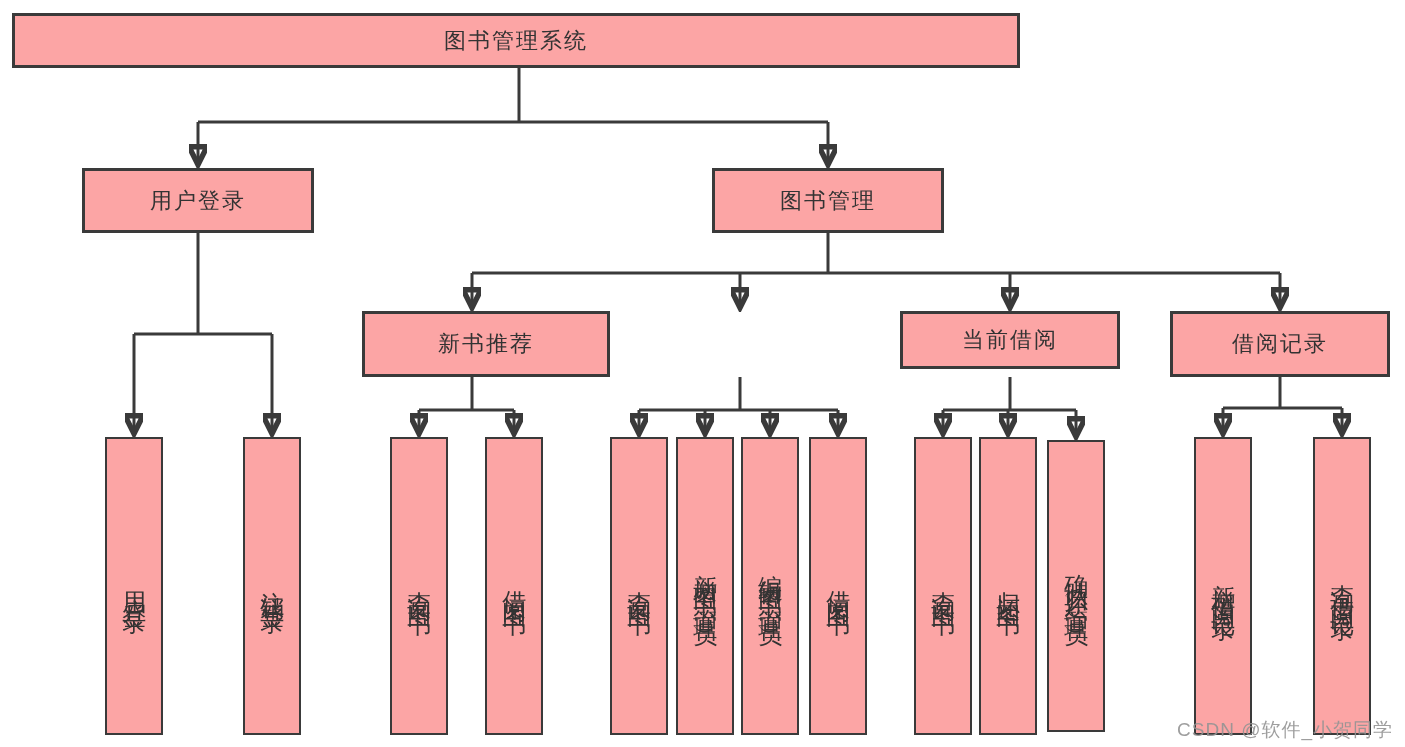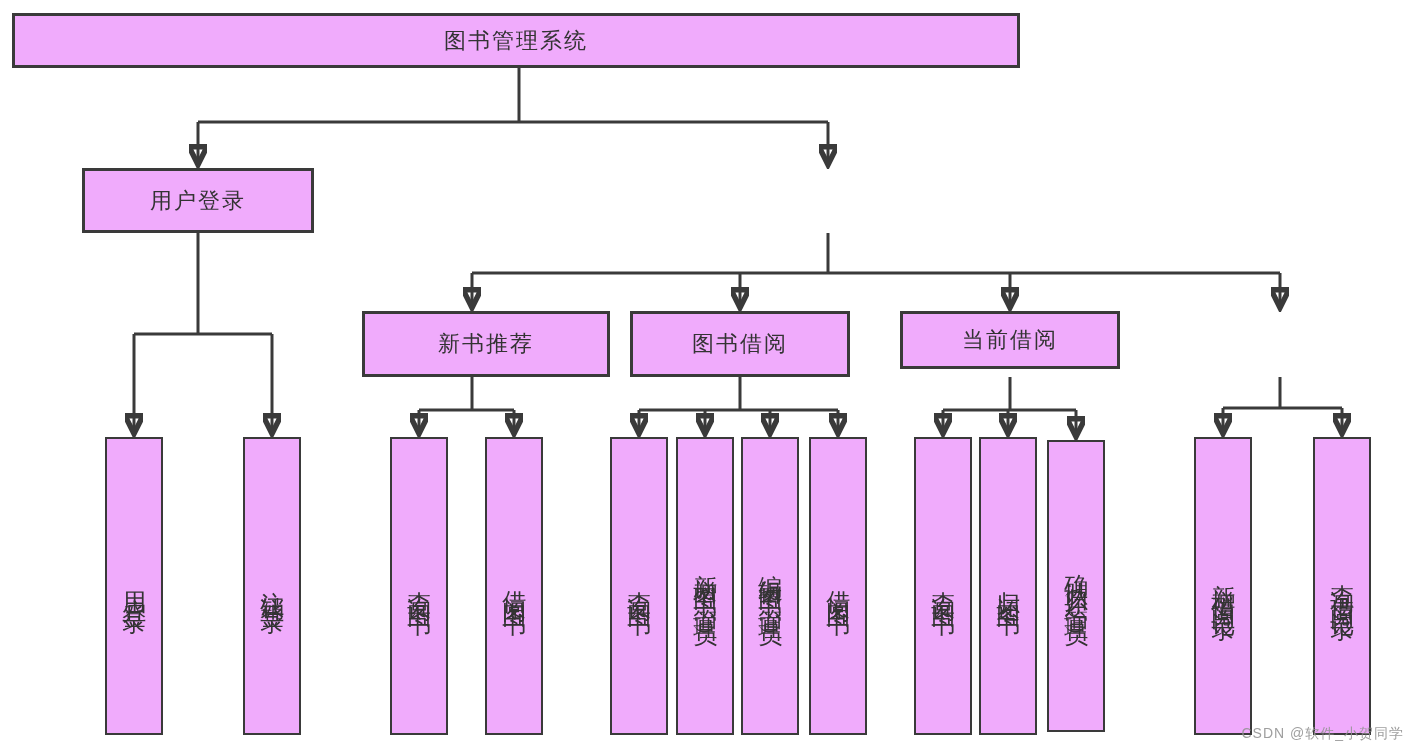--- a/index.html
+++ b/index.html
@@ -3,32 +3,32 @@
 <meta charset="utf-8">
 <style>
   html,body{margin:0;padding:0;background:#ffffff;}
   .canvas{
     position:relative;width:1405px;height:747px;background:#ffffff;overflow:hidden;
     font-family:"Liberation Sans","DejaVu Sans",sans-serif;color:#333333;
   }
   svg.connectors{position:absolute;left:0;top:0;width:1405px;height:747px;}
   svg.connectors path{stroke:#3a3a3a;stroke-width:3;fill:none;}
   .node{
-    position:absolute;box-sizing:border-box;background:#f0abfc;border:3px solid #3a3a3a;
+    position:absolute;box-sizing:border-box;background:#fca5a5;border:3px solid #3a3a3a;
     display:flex;align-items:center;justify-content:center;
   }
   .node.h{font-size:22px;letter-spacing:2px;}
   .node.v{
     border-width:2.5px;
     writing-mode:vertical-rl;text-orientation:mixed;
     font-size:24px;letter-spacing:7px;line-height:1.1;
     width:58px;height:298px;top:437px;
   }
   .watermark{
-    position:absolute;right:1px;bottom:4px;font-size:14px;letter-spacing:1px;
+    position:absolute;right:12px;bottom:4px;font-size:19px;letter-spacing:1px;
     color:rgba(148,148,148,0.9);white-space:nowrap;
   }
 </style>
 </head>
 <body>
 
 <div class="canvas">
 
   <svg class="connectors" viewBox="0 0 1405 747" xmlns="http://www.w3.org/2000/svg">
     <defs>
@@ -67,24 +67,25 @@
     <path d="M1076 410 V435" marker-end="url(#arrow)"></path>
 
     <path d="M1280 377 V408 M1223 408 H1342"></path>
     <path d="M1223 408 V432" marker-end="url(#arrow)"></path>
     <path d="M1342 408 V432" marker-end="url(#arrow)"></path>
   </svg>
 
   <div class="node h" style="left:12px;top:13px;width:1008px;height:55px">图书管理系统</div>
 
   <div class="node h" style="left:82px;top:168px;width:232px;height:65px">用户登录</div>
+  <div class="node h" style="left:712px;top:168px;width:232px;height:65px">图书管理</div>
 
   <div class="node h" style="left:362px;top:311px;width:248px;height:66px">新书推荐</div>
-  <div class="node h" style="left:630px;top:311px;width:220px;height:66px">图书借阅</div>
   <div class="node h" style="left:900px;top:311px;width:220px;height:58px">当前借阅</div>
+  <div class="node h" style="left:1170px;top:311px;width:220px;height:66px">借阅记录</div>
 
   <div class="node v" style="left:105px">用户登录</div>
   <div class="node v" style="left:243px">注销登录</div>
   <div class="node v" style="left:390px">查询图书</div>
   <div class="node v" style="left:485px">借阅图书</div>
   <div class="node v" style="left:610px">查询图书</div>
   <div class="node v" style="left:676px">新增图书（管理员）</div>
   <div class="node v" style="left:741px">编辑图书（管理员）</div>
   <div class="node v" style="left:809px">借阅图书</div>
   <div class="node v" style="left:914px">查询图书</div>

